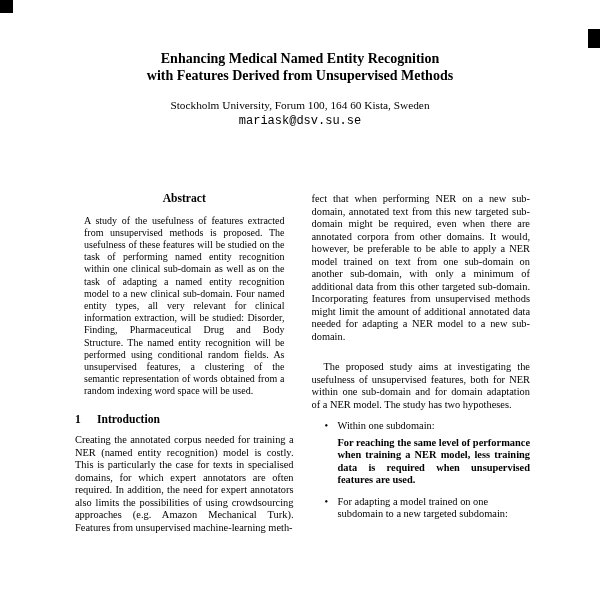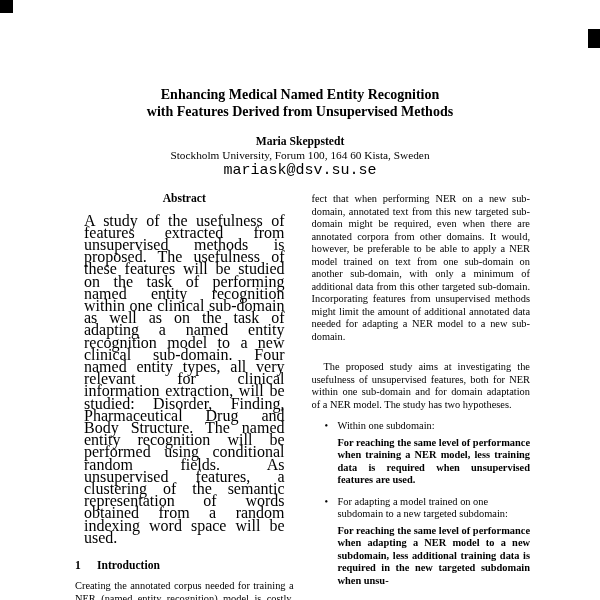--- a/index.html
+++ b/index.html
@@ -13,36 +13,36 @@
     position: relative;
     width: 600px; height: 600px;
     background: #ffffff;
     overflow: hidden;
   }
   .mark { position: absolute; background: #000000; }
   .mark-tl { left: 0; top: 0; width: 13px; height: 13px; }
   .mark-r  { right: 0; top: 29px; width: 12px; height: 19px; }
 
   .title {
-    padding-top: 86px;
+    padding-top: 50px;
     text-align: center;
     font-weight: bold;
     font-size: 14px;
     line-height: 17px;
   }
   .authorblock {
     margin-top: 15px;
     text-align: center;
     font-size: 11.3px;
     line-height: 13.5px;
   }
   .author { font-weight: bold; font-size: 11.6px; }
   .email {
     font-family: "Liberation Mono", monospace;
-    font-size: 15px;
+    font-size: 12px;
     margin-top: 2px;
   }
 
   .columns {
     position: absolute;
     left: 75px; right: 70px;
     top: 193px; bottom: 0;
     display: flex;
     gap: 18px;
     overflow: hidden;
@@ -56,21 +56,21 @@
     overflow: hidden;
   }
   .abstract-head {
     text-align: center;
     font-weight: bold;
     font-size: 11.6px;
     margin-bottom: 9px;
   }
   .abstract-body {
     padding: 0 9px;
-    font-size: 16px;
+    font-size: 10px;
     line-height: 12.2px;
   }
   .section-head {
     display: flex;
     font-weight: bold;
     font-size: 11.6px;
     margin: 16px 0 8px 0;
     text-align: left;
   }
   .section-num { width: 22px; }
@@ -96,21 +96,20 @@
 
   <div class="mark mark-tl"></div>
   <div class="mark mark-r"></div>
 
   <header>
     <h1 class="title">
       <span>Enhancing Medical Named Entity Recognition</span><br>
       <span>with Features Derived from Unsupervised Methods</span>
     </h1>
     <div class="authorblock">
-      <div class="author">Maria Skeppstedt</div>
       <div>Stockholm University, Forum 100, 164 60 Kista, Sweden</div>
       <div class="email">mariask@dsv.su.se</div>
     </div>
   </header>
 
   <div class="columns">
 
     <div class="col">
       <div class="abstract-head">Abstract</div>
       <p class="abstract-body">A study of the usefulness of features extracted from unsupervised methods is proposed. The usefulness of these features will be studied on the task of performing named entity recognition within one clinical sub-domain as well as on the task of adapting a named entity recognition model to a new clinical sub-domain. Four named entity types, all very relevant for clinical information extraction, will be studied: Disorder, Finding, Pharmaceutical Drug and Body Structure. The named entity recognition will be performed using conditional random fields. As unsupervised features, a clustering of the semantic representation of words obtained from a random indexing word space will be used.</p>
@@ -128,17 +127,16 @@
       <div class="bullet-item">
         <span class="bullet-marker">•</span>
         <span class="bullet-label">Within one subdomain:</span>
       </div>
       <p class="bullet-body">For reaching the same level of performance when training a NER model, less training data is required when unsupervised features are used.</p>
 
       <div class="bullet-item">
         <span class="bullet-marker">•</span>
         <span class="bullet-label">For adapting a model trained on one subdomain to a new targeted subdomain:</span>
       </div>
-      <p class="bullet-body">For reaching the same level of performance when adapting a NER model to a new subdomain, less additional training data is required in the new targeted subdomain when unsu-</p>
     </div>
 
   </div>
 </div>
 
 </body></html>

